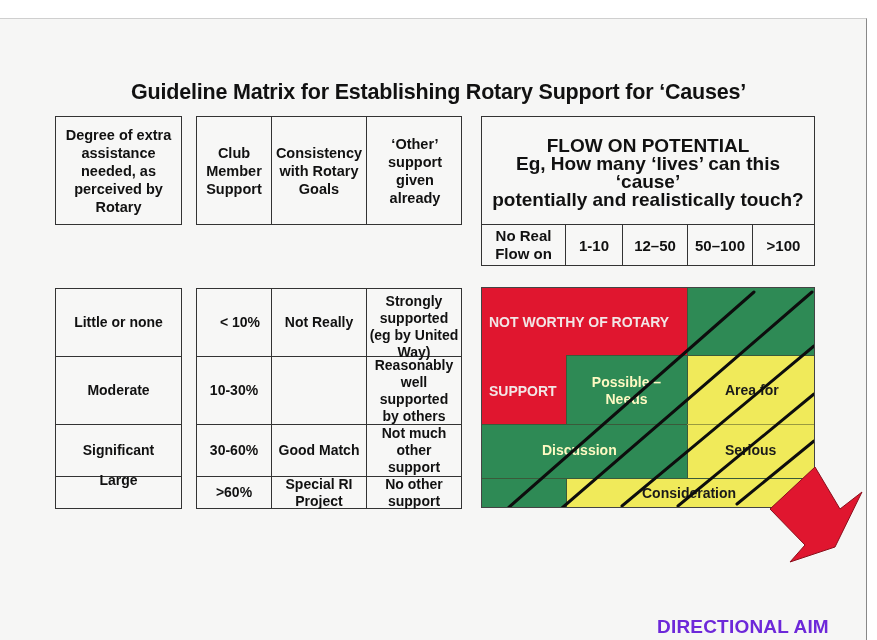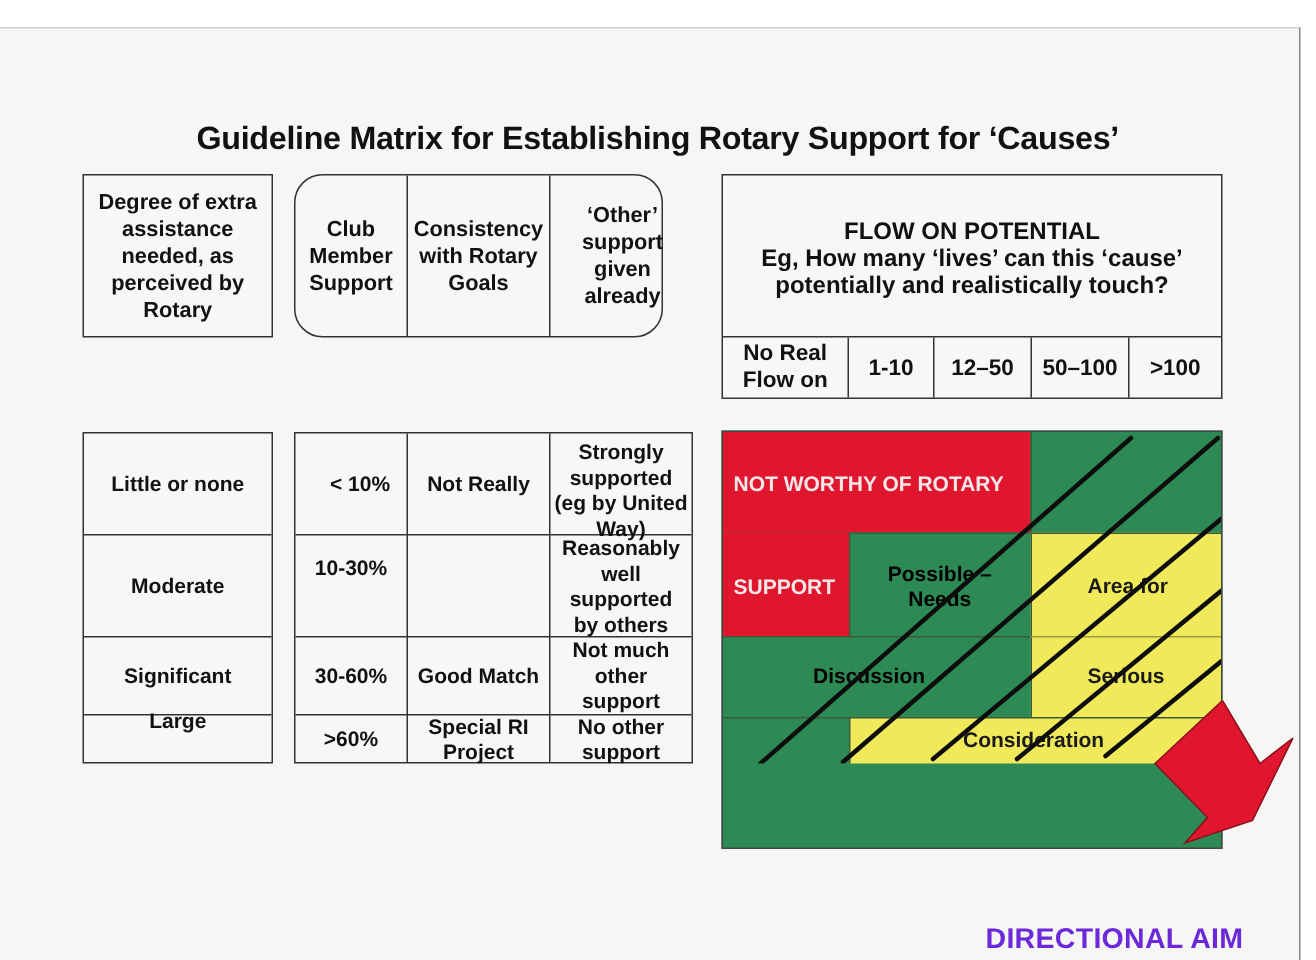--- a/index.html
+++ b/index.html
@@ -31,48 +31,48 @@
   .hline { position:absolute; height:1px; background:#333; }
   .blk { position:absolute; box-sizing:border-box; }
   .red { background:#e0162f; }
   .green { background:#2e8a55; }
   .yellow { background:#f0ea5a; }
   .mlabel {
     position:absolute; font-weight:bold; font-size:14px; text-align:center;
     line-height:17px; white-space:nowrap;
   }
   .light { color:#f2e6e6; }
-  .lightg { color:#000000; }
+  .lightg { color:#fef9c3; }
   .dark { color:#1a1a1a; }
   .aim {
     position:absolute; left:657px; top:576px; font-weight:bold; font-size:19px;
     color:#6d28d9; letter-spacing:0.2px;margin-top:40px;
   }
 </style>
 </head>
 <body>
 
 <div class="sheet"></div>
 
 <div class="title">Guideline Matrix for Establishing Rotary Support for ‘Causes’</div>
 
 <div class="box" style="left:55px;top:116px;width:127px;height:109px;">
   <div class="cell hdr" style="left:6px;top:0;width:113px;height:107px;">Degree of extra assistance needed, as perceived by Rotary</div>
 </div>
 
-<div class="box" style="left:196px;top:116px;width:246px;height:109px;border-radius:19px;">
+<div class="box" style="left:196px;top:116px;width:266px;height:109px;">
   <div class="cell hdr" style="left:0;top:0;width:74px;height:107px;padding:0 2px;">Club Member Support</div>
   <div class="vline" style="left:74px;top:0;height:107px;"></div>
   <div class="cell hdr" style="left:75px;top:0;width:94px;height:107px;">Consistency with Rotary Goals</div>
   <div class="vline" style="left:169px;top:0;height:107px;"></div>
   <div class="cell hdr" style="left:172px;top:0;width:92px;height:107px;padding:0 8px;">‘Other’ support given already</div>
 </div>
 
 <div class="box" style="left:481px;top:116px;width:334px;height:150px;">
-  <div class="cell" style="left:0;top:0;width:332px;height:106px;flex-direction:column;font-size:16px;line-height:18px;">
+  <div class="cell" style="left:0;top:0;width:332px;height:106px;flex-direction:column;font-size:19px;line-height:18px;">
     <div style="padding-top:6px;">FLOW ON POTENTIAL</div>
     <div>Eg, How many ‘lives’ can this ‘cause’</div>
     <div>potentially and realistically touch?</div>
   </div>
   <div class="hline" style="left:0;top:107px;width:332px;"></div>
   <div class="cell" style="left:0;top:108px;width:83px;height:40px;font-size:15px;line-height:18px;padding:0 8px;">No Real Flow on</div>
   <div class="vline" style="left:83px;top:108px;height:40px;"></div>
   <div class="cell" style="left:84px;top:108px;width:56px;height:40px;font-size:15px;">1-10</div>
   <div class="vline" style="left:140px;top:108px;height:40px;"></div>
   <div class="cell" style="left:141px;top:108px;width:64px;height:40px;font-size:15px;">12–50</div>
@@ -96,33 +96,33 @@
   <div class="vline" style="left:74px;top:0;height:219px;"></div>
   <div class="vline" style="left:169px;top:0;height:219px;"></div>
   <div class="hline" style="left:0;top:67px;width:264px;"></div>
   <div class="hline" style="left:0;top:135px;width:264px;"></div>
   <div class="hline" style="left:0;top:187px;width:264px;"></div>
 
   <div class="cell" style="left:6px;top:0;width:74px;height:67px;">&lt; 10%</div>
   <div class="cell" style="left:75px;top:0;width:94px;height:67px;">Not Really</div>
   <div class="cell" style="left:170px;top:4px;width:94px;height:67px;padding:0 2px;">Strongly supported (eg by United Way)</div>
 
-  <div class="cell" style="left:0;top:56px;width:74px;height:67px;text-align:right;">10-30%</div>
+  <div class="cell" style="left:0;top:68px;width:74px;height:67px;text-align:right;">10-30%</div>
   <div class="cell" style="left:170px;top:68px;width:94px;height:67px;padding:0 8px;">Reasonably well supported by others</div>
 
   <div class="cell" style="left:0;top:136px;width:74px;height:51px;">30-60%</div>
   <div class="cell" style="left:75px;top:136px;width:94px;height:51px;">Good Match</div>
   <div class="cell" style="left:170px;top:136px;width:94px;height:51px;padding:0 14px;">Not much other support</div>
 
   <div class="cell" style="left:0;top:188px;width:74px;height:31px;">&gt;60%</div>
   <div class="cell" style="left:75px;top:188px;width:94px;height:31px;padding:0 8px;">Special RI Project</div>
   <div class="cell" style="left:170px;top:188px;width:94px;height:31px;padding:0 14px;">No other support</div>
 </div>
 
-<div style="position:absolute;left:481px;top:287px;width:334px;height:279px;border:1px solid #444;box-sizing:border-box;overflow:hidden;background:#2e8a55;">
+<div style="position:absolute;left:481px;top:287px;width:334px;height:221px;border:1px solid #444;box-sizing:border-box;overflow:hidden;background:#2e8a55;">
 
   <div class="blk red" style="left:0;top:0;width:205px;height:67px;"></div>
 
   <div class="blk red" style="left:0;top:67px;width:84px;height:69px;"></div>
 
   <div class="blk green" style="left:84px;top:67px;width:121px;height:69px;border-top:1px solid #3a5a3a;border-left:1px solid #3a5a3a;"></div>
 
   <div class="blk green" style="left:205px;top:0;width:129px;height:67px;border-left:1px solid #3a5a3a;"></div>
 
   <div class="blk yellow" style="left:205px;top:67px;width:129px;height:123px;border-top:1px solid #3a5a3a;border-left:1px solid #3a5a3a;"></div>

